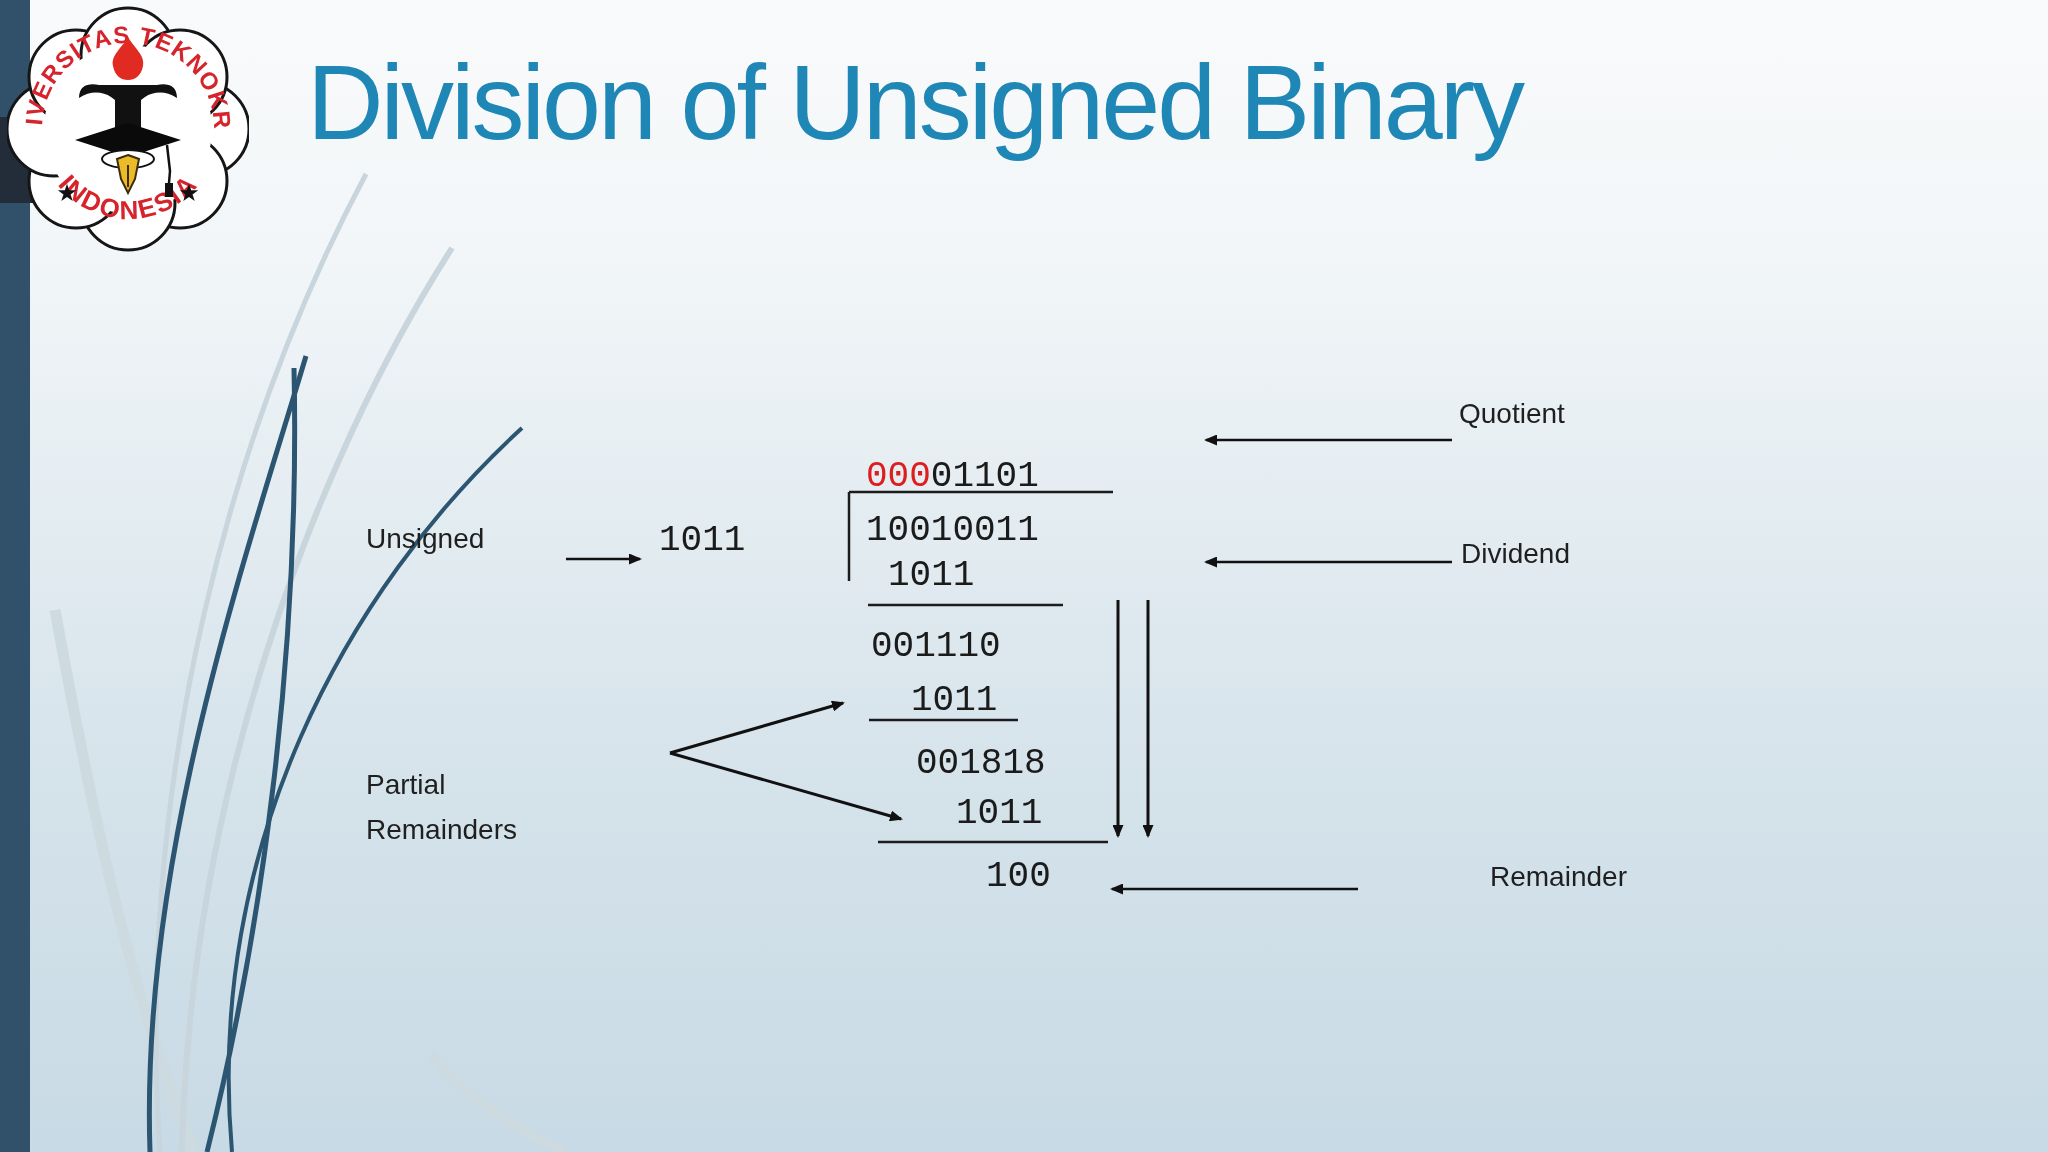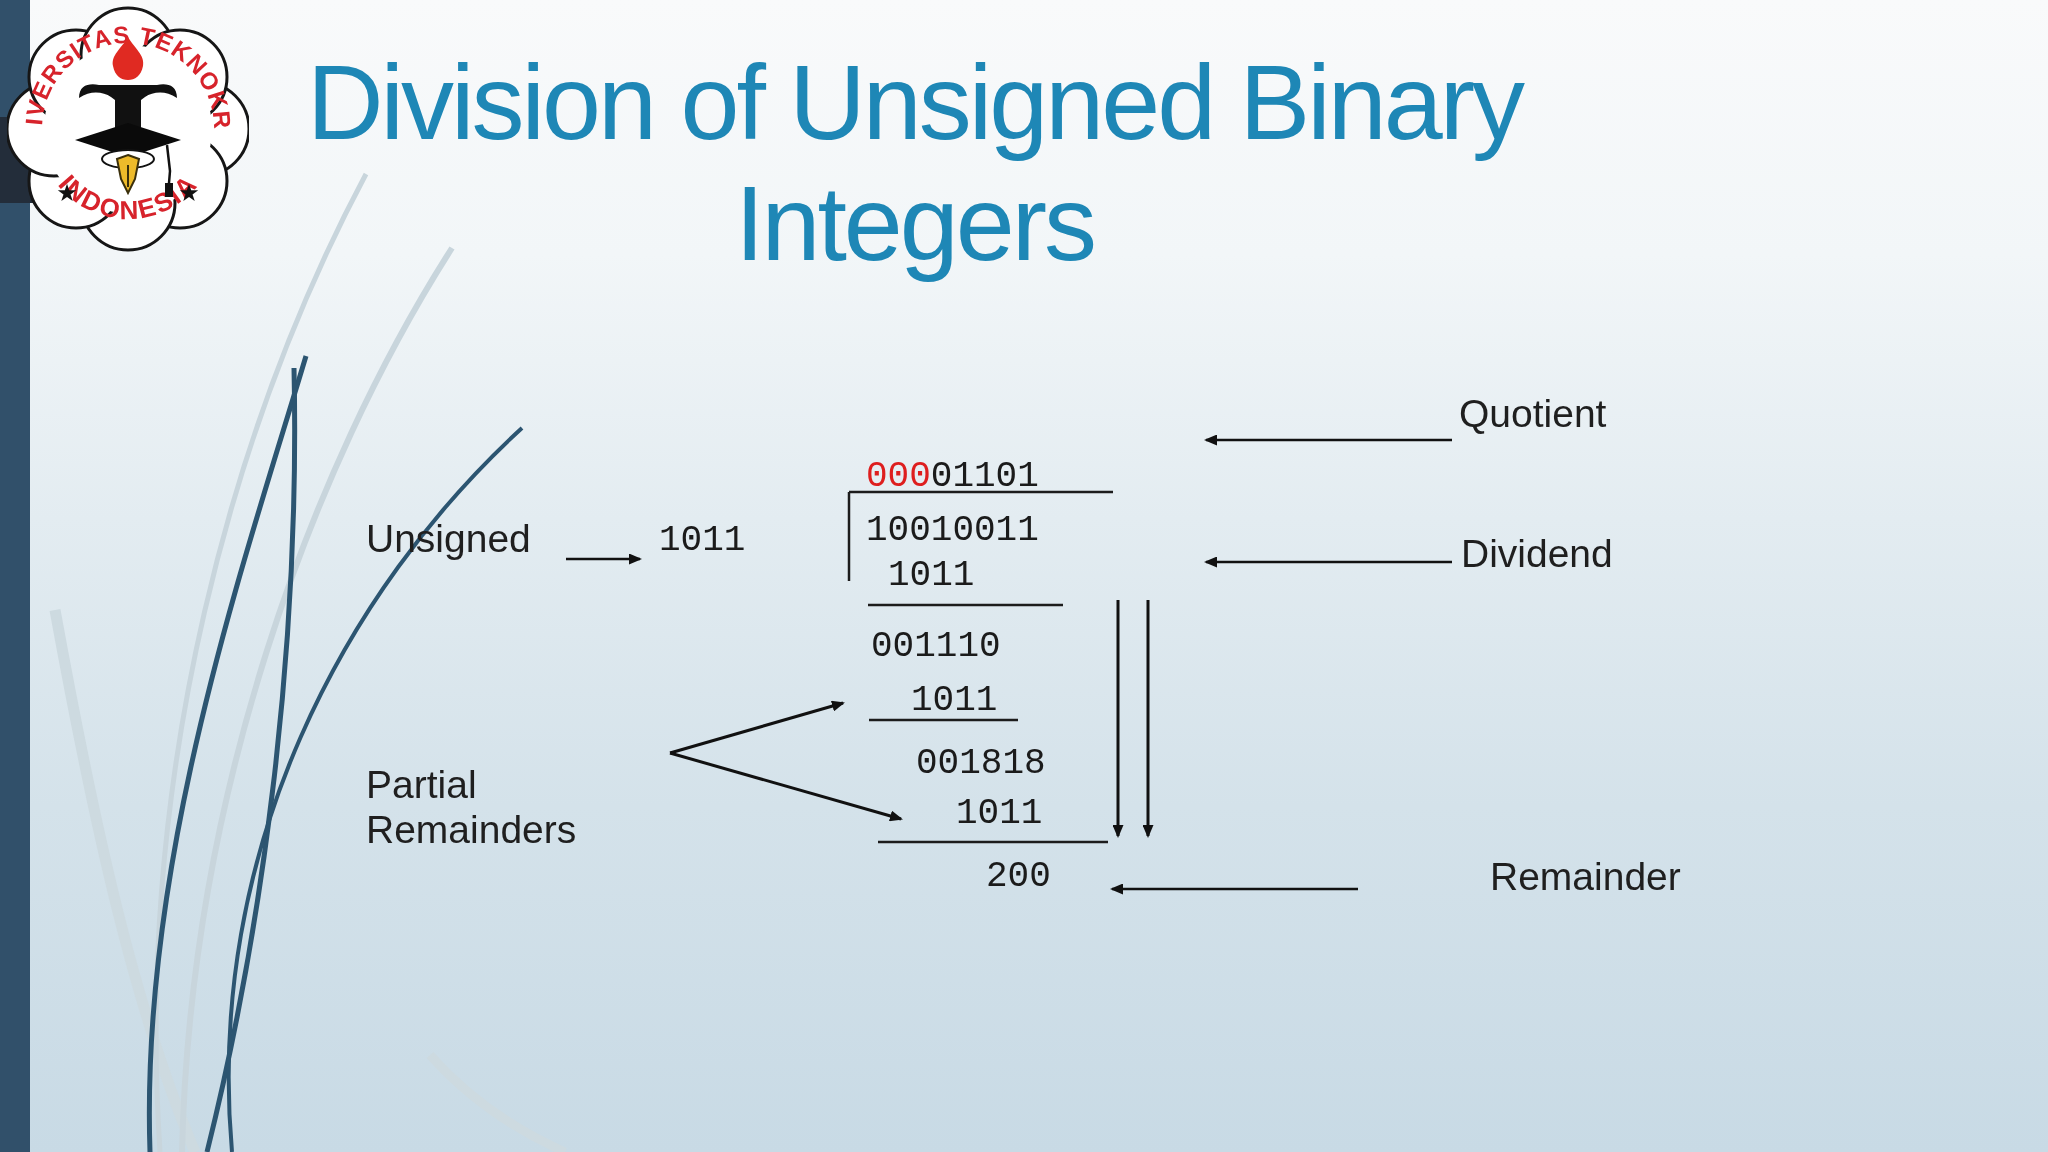--- a/index.html
+++ b/index.html
@@ -20,21 +20,21 @@
     color:#1E87B6;font-size:106px;line-height:121px;font-weight:300;letter-spacing:-3px;
   }
   
   .bin{
     position:absolute;font-family:"Liberation Mono",monospace;
     font-size:36px;line-height:40px;color:#1B1B1B;white-space:pre;
   }
   .bin .red{color:#DE1E1E;}
   
   .lbl{
-    position:absolute;color:#1F1F1F;font-size:39px;line-height:45px;font-weight:300;
+    position:absolute;color:#1F1F1F;font-size:28px;line-height:45px;font-weight:300;
     white-space:nowrap;
   }
 </style>
 </head>
 <body>
 
 <svg class="layer" width="2048" height="1152" viewBox="0 0 2048 1152">
   <path d="M 55 610 C 95 830 135 1010 195 1152" stroke="#CDDAE0" stroke-width="11" fill="none"></path>
   <path d="M 366 174 C 235 420 135 770 160 1152" stroke="#C8D5DC" stroke-width="5" fill="none"></path>
   <path d="M 452 248 C 310 470 190 800 182 1152" stroke="#C8D5DC" stroke-width="6" fill="none"></path>
@@ -78,21 +78,20 @@
     <ellipse cx="121" cy="156" rx="26" ry="9" fill="#fff" stroke="#111" stroke-width="2"></ellipse>
     <polyline points="160,142 163,168 162,180" fill="none" stroke="#111" stroke-width="2.5"></polyline>
     <rect x="158" y="180" width="8" height="14" fill="#111"></rect>
     <path d="M121 152 L132 156 L128 176 L121 190 L114 176 L110 156 Z" fill="#EDBA2A" stroke="#3A2F0B" stroke-width="2"></path>
     <line x1="121" y1="162" x2="121" y2="184" stroke="#3A2F0B" stroke-width="2"></line>
   </g>
 </svg>
 
 <div class="abs" id="title">
   <div>Division of Unsigned Binary</div>
-  <div>Integers</div>
 </div>
 
 <svg class="layer" width="2048" height="1152" viewBox="0 0 2048 1152">
   <defs>
     <marker id="ah" markerWidth="13" markerHeight="11" refX="11" refY="5.5" orient="auto" markerUnits="userSpaceOnUse">
       <path d="M0,0 L13,5.5 L0,11 Z" fill="#111"></path>
     </marker>
   </defs>
 
   <line x1="849" y1="492" x2="1113" y2="492" stroke="#1C1C1C" stroke-width="2.5"></line>
@@ -114,21 +113,21 @@
   <line x1="670" y1="753" x2="901" y2="819" stroke="#111" stroke-width="3" marker-end="url(#ah)"></line>
 </svg>
 
 <div class="bin" style="left:866px;top:417px;margin-top:40px;"><span class="red">000</span><span>01101</span></div>
 <div class="bin" style="left:866px;top:511px;text-align:center;">10010011</div>
 <div class="bin" style="left:888px;top:556px;">1011</div>
 <div class="bin" style="left:871px;top:627px;">001110</div>
 <div class="bin" style="left:911px;top:681px;">1011</div>
 <div class="bin" style="left:916px;top:744px;">001818</div>
 <div class="bin" style="left:956px;top:794px;">1011</div>
-<div class="bin" style="left:986px;top:857px;">200</div>
+<div class="bin" style="left:986px;top:857px;">100</div>
 <div class="bin" style="left:659px;top:521px;">1011</div>
 
 <div class="lbl" style="left:366px;top:516px;">Unsigned</div>
 <div class="lbl" style="left:1459px;top:391px;">Quotient</div>
 <div class="lbl" style="left:1461px;top:531px;">Dividend</div>
 <div class="lbl" style="left:1442px;top:854px;margin-left:48px;">Remainder</div>
 <div class="lbl" style="left:366px;top:726px;margin-top:36px;">
   <div>Partial</div>
   <div>Remainders</div>
 </div>

